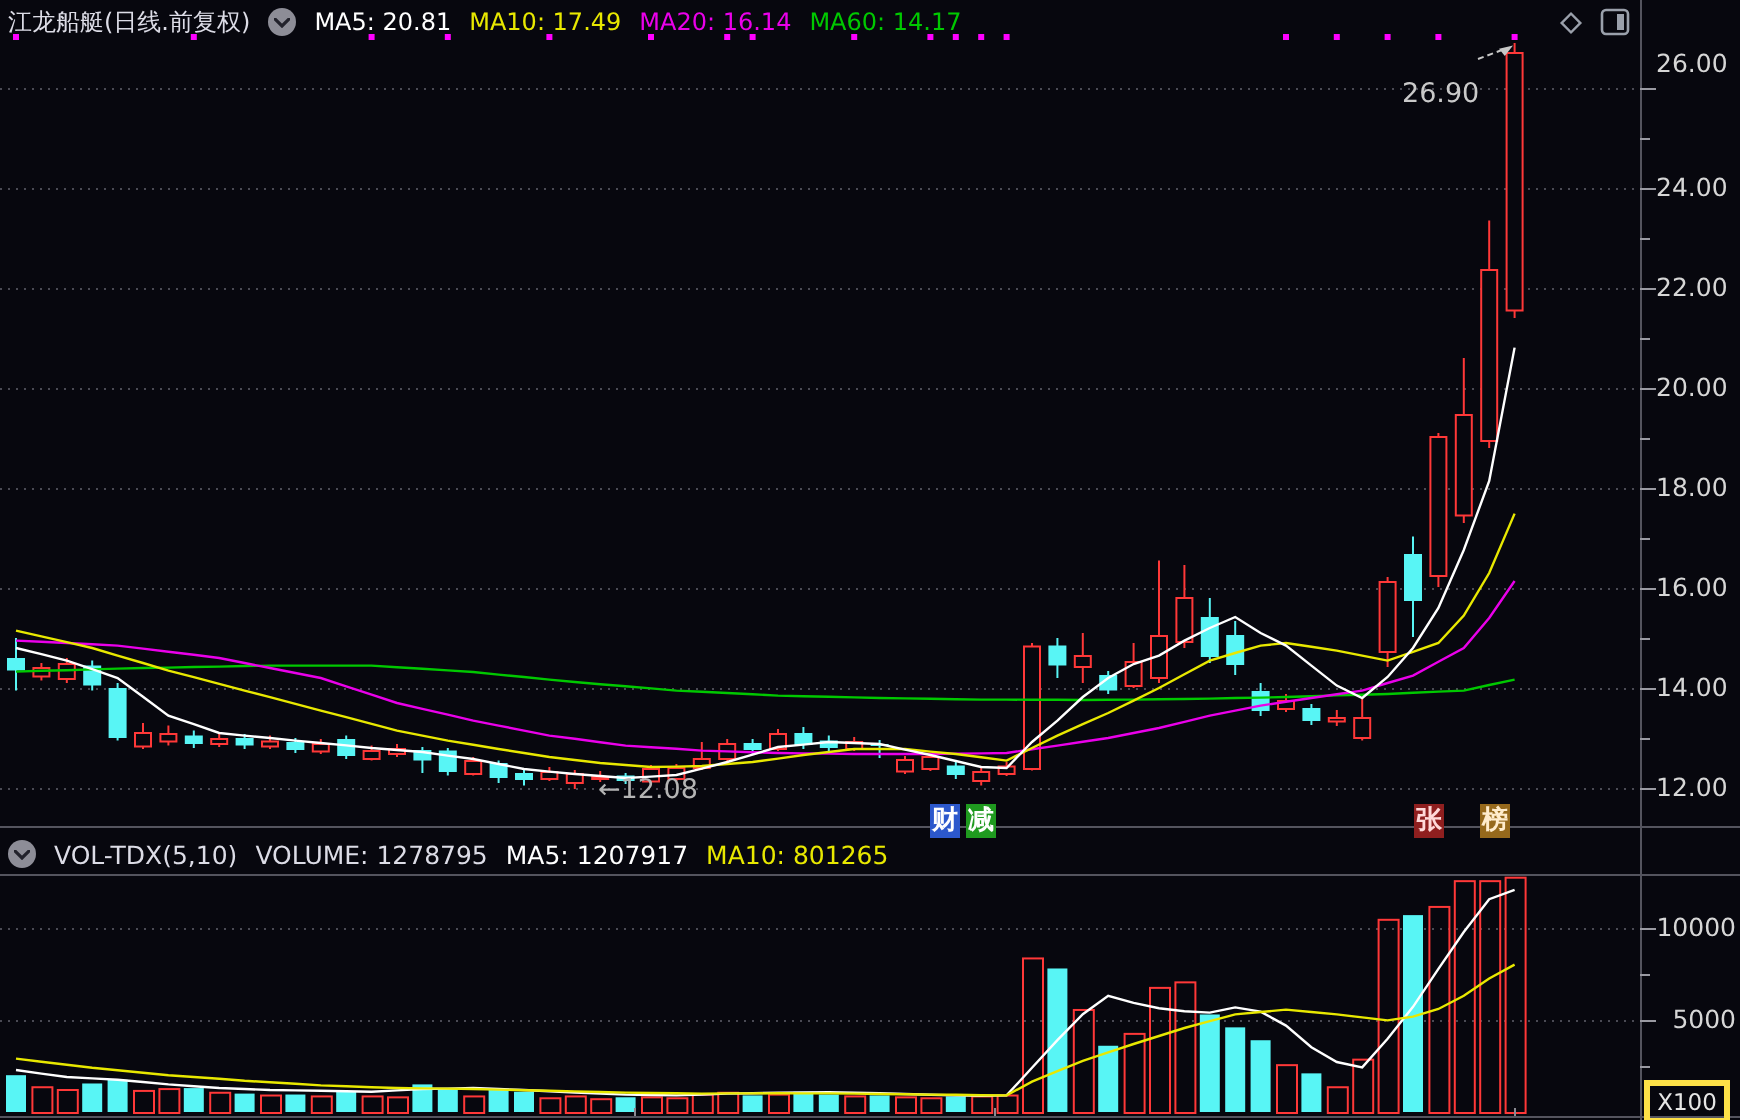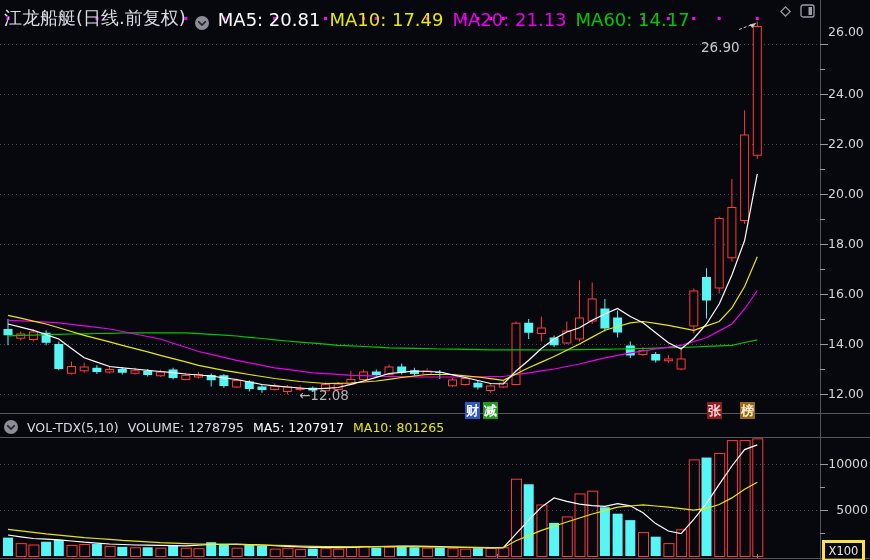--- a/index.html
+++ b/index.html
@@ -1,20 +1,20 @@
 <!DOCTYPE html>
 <html><head>
 <meta charset="utf-8">
 <style>
   html,body{margin:0;padding:0;background:#000;}
   .root{position:relative;width:870px;height:560px;background:#07070e;overflow:hidden;
         font-family:"DejaVu Sans","Liberation Sans",sans-serif;}
   
-  .hdr{position:absolute;top:12px;left:4px;height:18px;display:flex;align-items:flex-end;gap:9px;
-       font-size:18px;white-space:nowrap;z-index:5;}
+  .hdr{position:absolute;top:2px;left:4px;height:18px;display:flex;align-items:center;gap:9px;
+       font-size:12px;white-space:nowrap;z-index:5;}
   .title{color:#dcdce6;}
   .ma5c{color:#ffffff;} .ma10c{color:#e8e800;} .ma20c{color:#ea00ea;} .ma60c{color:#00c800;}
   .chev{width:14px;height:14px;border-radius:50%;background:#8d8d97;display:inline-flex;
         align-items:center;justify-content:center;flex:0 0 auto;}
   .chev svg{display:block;}
   .topicons{position:absolute;top:4px;left:779px;display:flex;gap:8px;align-items:center;z-index:5;}
   
   .vhdr{position:absolute;top:419px;left:4px;height:16px;display:flex;align-items:center;gap:9px;
         font-size:12.5px;white-space:nowrap;z-index:5;}
   .vti{color:#dcdce6;}
@@ -287,21 +287,21 @@
 
   <div class="hdr">
     <span class="title">江龙船艇(日线.前复权)</span>
     <span class="chev">
       <svg width="8" height="5" viewBox="0 0 8 5">
         <path d="M0 0 L4 4 L8 0" fill="none" stroke="#22222c" stroke-width="1.6"></path>
         </svg>
     </span>
     <span class="ma5c">MA5: 20.81</span>
     <span class="ma10c">MA10: 17.49</span>
-    <span class="ma20c">MA20: 21.13</span>
+    <span class="ma20c">MA20: 16.14</span>
     <span class="ma60c">MA60: 14.17</span>
   </div>
 
   <div class="topicons">
     <svg width="13" height="13" viewBox="0 0 13 13">
       <rect x="3.2" y="3.2" width="6.6" height="6.6" fill="none" stroke="#9aa0ab" stroke-width="1.2" transform="rotate(45 6.5 6.5)"></rect>
       </svg>
     <svg width="15" height="14" viewBox="0 0 15 14">
       <rect x="1" y="1" width="13" height="12" rx="2" fill="none" stroke="#9aa0ab" stroke-width="1.3"></rect>
       <rect x="8.5" y="3" width="3.5" height="8" fill="#9aa0ab"></rect>

